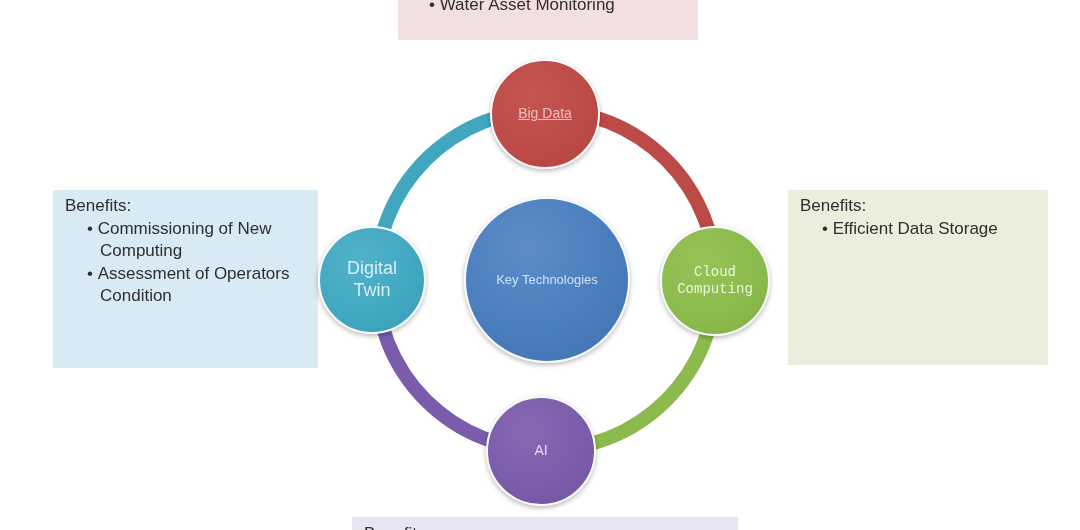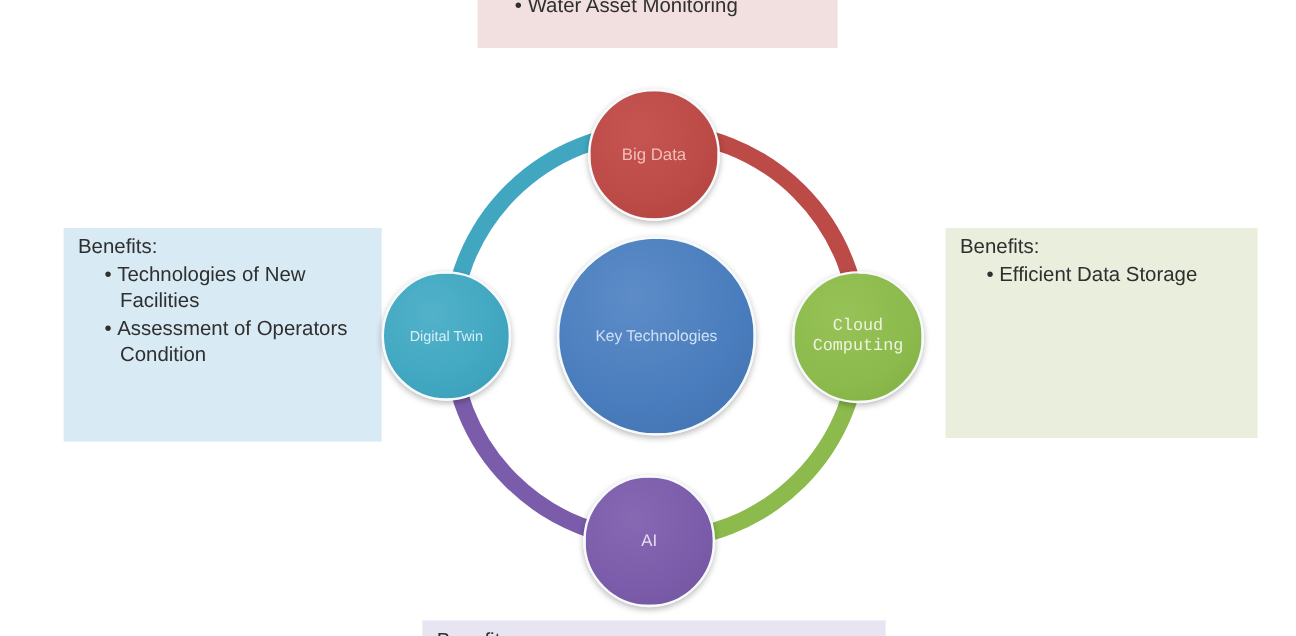--- a/index.html
+++ b/index.html
@@ -36,39 +36,39 @@
     line-height:1.22;
   }
   .node-label { display:inline-block; }
   .node-center {
     left:464px; top:197px; width:166px; height:166px;
     background:radial-gradient(circle at 38% 30%, #5d8cc8 0%, #4a7dbd 58%, #4170b0 100%);
     color:#cfe1f4; font-size:13px;
   }
   .node-center .node-label { width:112px; }
   .node-top {
-    left:490px; top:74px; width:110px; height:110px;
+    left:490px; top:59px; width:110px; height:110px;
     background:radial-gradient(circle at 38% 32%, #c65551 0%, #bc4a47 60%, #b04340 100%);
-    color:#f1beba; font-size:14px;
+    color:#f1beba; font-size:14px;text-decoration:underline;
   }
   .node-right {
     left:660px; top:226px; width:110px; height:110px;
     background:radial-gradient(circle at 38% 32%, #97c257 0%, #8cba4c 60%, #81ad43 100%);
     color:#edf4df; font-size:14px;
   }
   .node-right .node-label { width:82px;font-family:Liberation Mono, monospace; }
   .node-bottom {
     left:486px; top:396px; width:110px; height:110px;
     background:radial-gradient(circle at 38% 32%, #8668b3 0%, #7b5caa 60%, #70539c 100%);
     color:#e6def2; font-size:14px;text-align:center;
   }
   .node-left {
     left:318px; top:226px; width:108px; height:108px;
     background:radial-gradient(circle at 38% 32%, #52b2ca 0%, #41a7c1 60%, #3a9bb5 100%);
-    color:#d6eef6; font-size:12px;
+    color:#d6eef6; font-size:18px;
   }
   .node-left .node-label { width:70px; }
 </style>
 </head>
 <body>
 
 <div class="stage">
 
   <svg class="ring" width="1080" height="530" viewBox="0 0 1080 530" aria-hidden="true">
     <path class="arc-tl" d="M 376 280 A 170 170 0 0 1 546 110"></path>
@@ -79,21 +79,21 @@
 
   <div class="bbox box-top">
     <div>
         <div class="bullet-item">Water Asset Monitoring</div>
       </div>
   </div>
 
   <div class="bbox box-left">
     <div class="box-title">Benefits:</div>
     <div>
-        <div class="bullet-item">Technologies of New Facilities</div>
+        <div class="bullet-item">Commissioning of New Computing</div>
         <div class="bullet-item">Assessment of Operators Condition</div>
       </div>
   </div>
 
   <div class="bbox box-right">
     <div class="box-title">Benefits:</div>
     <div>
         <div class="bullet-item">Efficient Data Storage</div>
       </div>
   </div>

